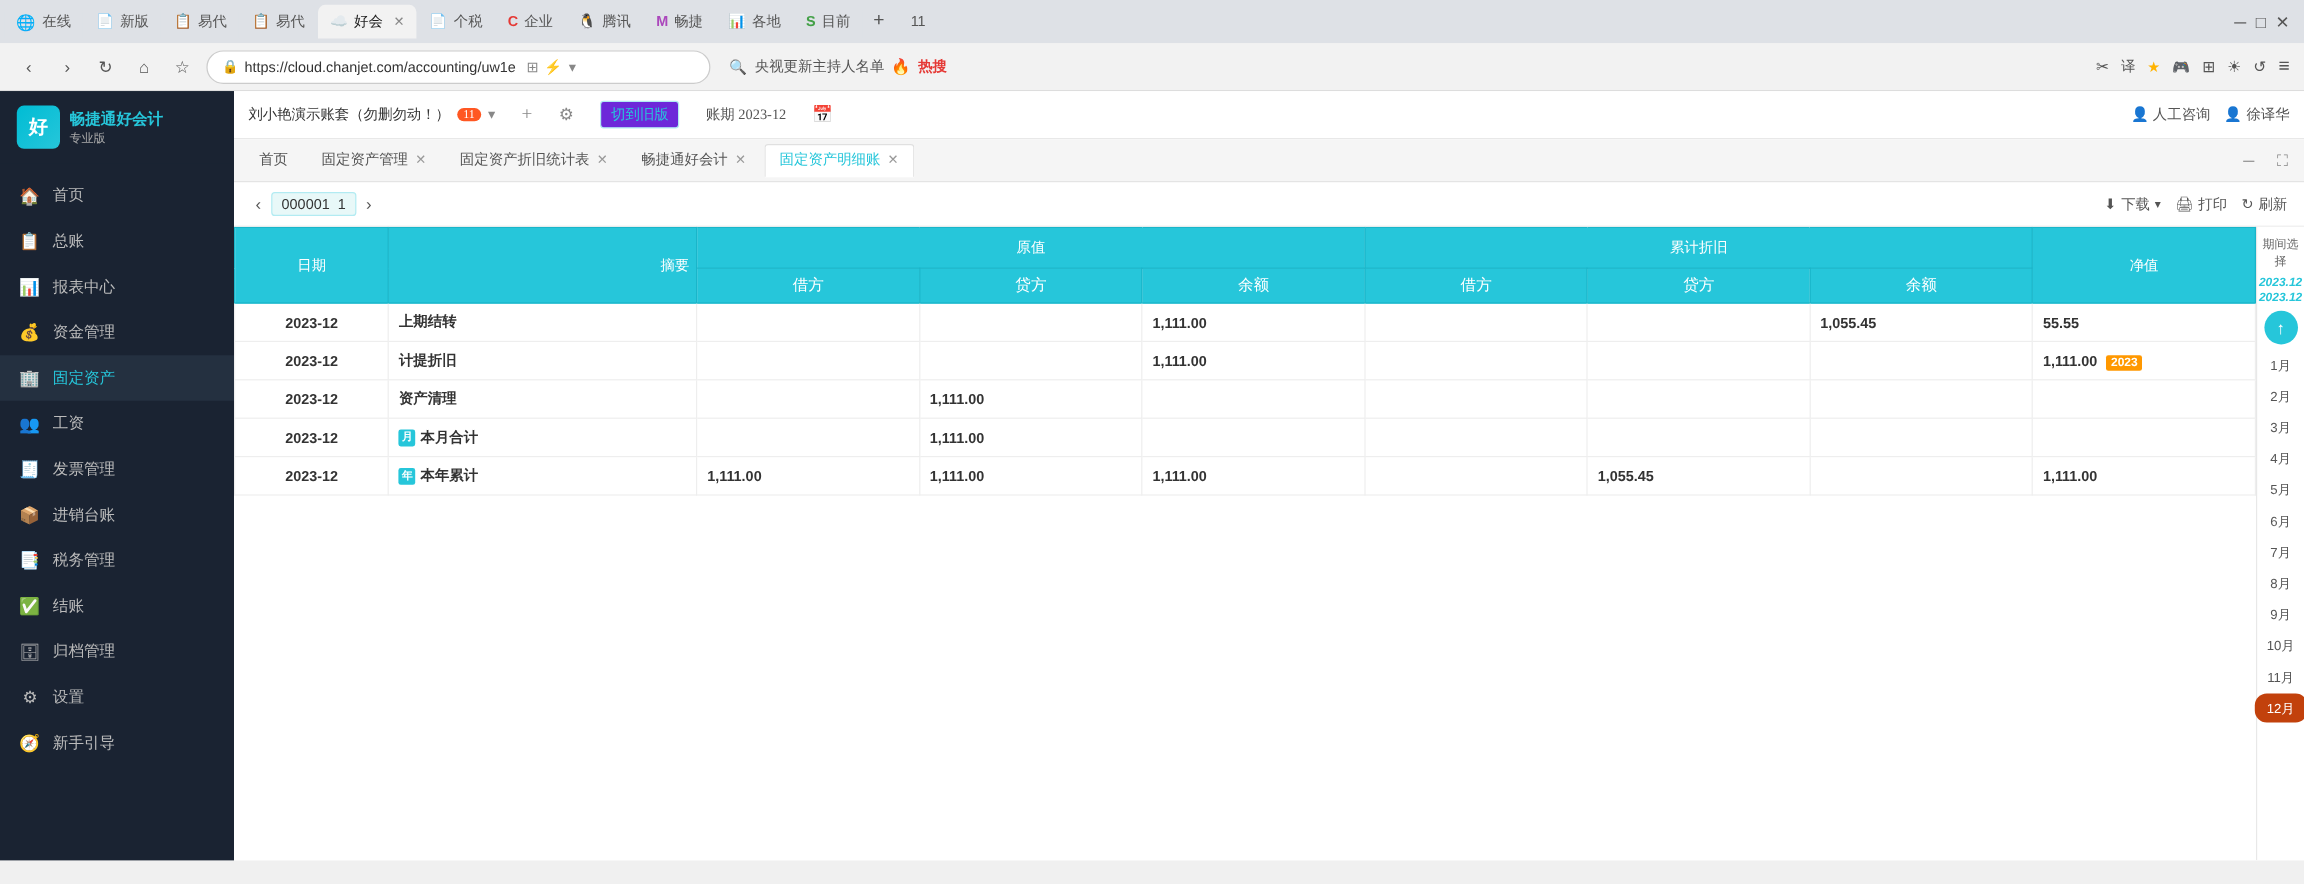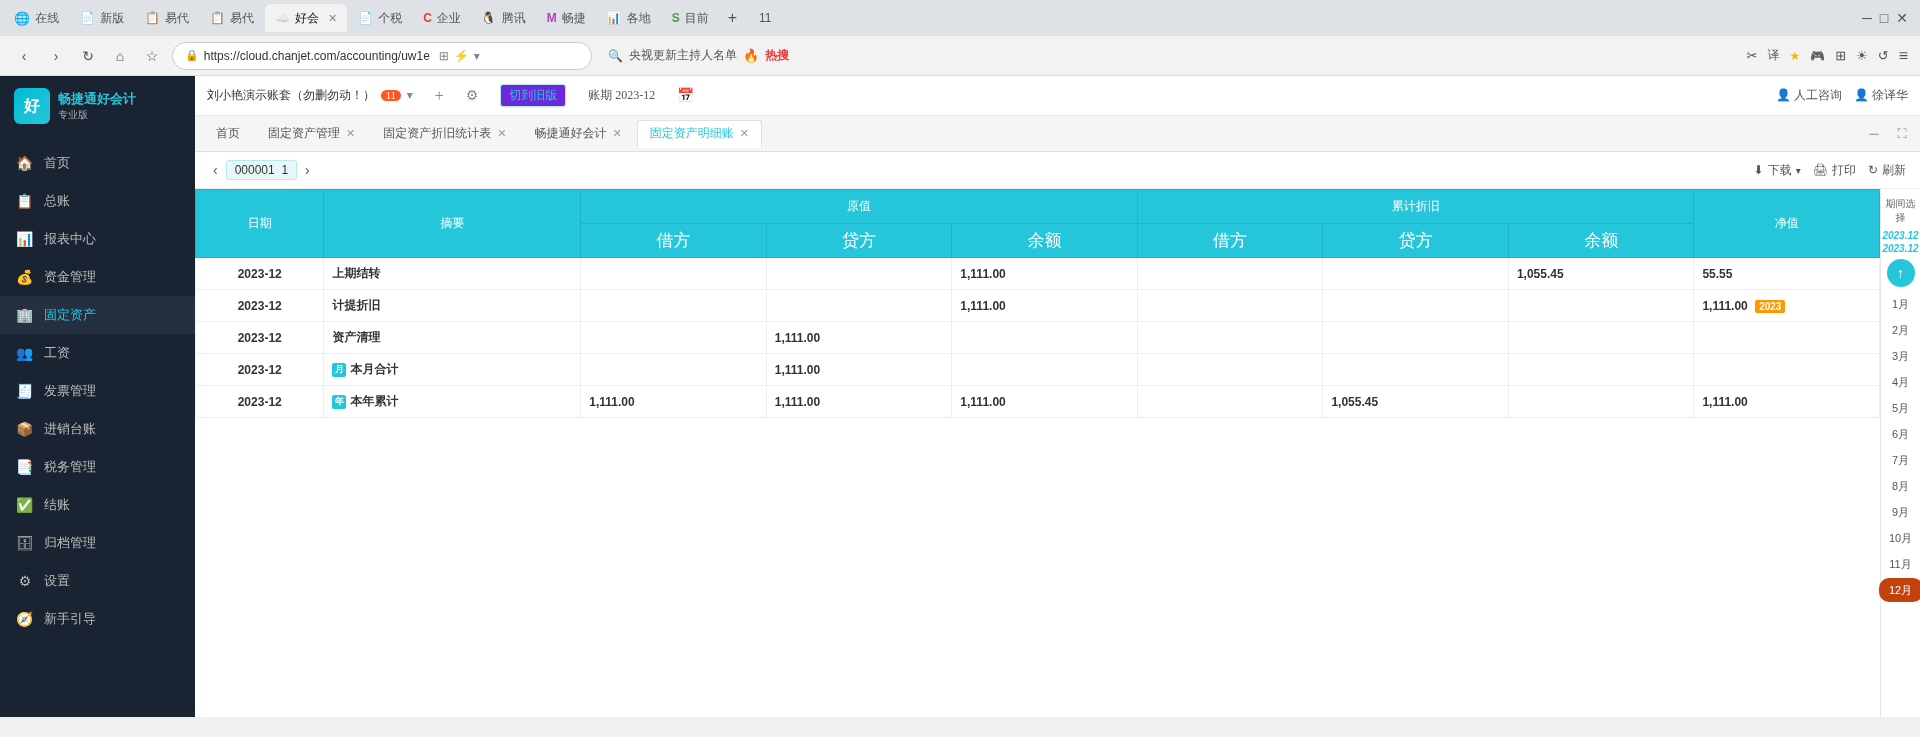--- a/index.html
+++ b/index.html
@@ -59,21 +59,21 @@
     .toolbar-right { margin-left: auto; display: flex; align-items: center; gap: 12px; }
     .toolbar-action { display: flex; align-items: center; gap: 4px; cursor: pointer; color: #555; font-size: 12px; }
 
     
     .main-with-panel { display: flex; flex: 1; overflow: hidden; }
     .table-container { flex: 1; overflow: auto; }
 
     
     table { width: 100%; border-collapse: collapse; font-size: 12px; }
     thead tr th { background: #26c6da; color: #fff; text-align: center; padding: 8px 6px; border: 1px solid #1ab5c9; font-weight: normal; }
-    thead tr.sub-header th { background: #26c6da; font-size: 17px; padding: 5px 6px; }
+    thead tr.sub-header th { background: #26c6da; font-size: 13px; padding: 5px 6px; }
     tbody tr { border-bottom: 1px solid #eab308; font-weight: bold; }
     tbody td { padding: 7px 8px; border: 1px solid #eee; color: #333; }
     td.text-right { }
     td.text-center { text-align: center; }
     .row-label { display: flex; align-items: center; gap: 4px; }
     .row-icon { width: 14px; height: 14px; background: #26c6da; color: white; font-size: 9px; display: inline-flex; align-items: center; justify-content: center; border-radius: 2px; }
 
     
     .right-panel { width: 40px; background: #fff; border-left: 1px solid #e8e8e8; display: flex; flex-direction: column; align-items: center; padding: 4px 0; }
     .panel-title { font-size: 10px; color: #666; writing-mode: horizontal-tb; padding: 4px 2px; text-align: center; }
@@ -322,21 +322,21 @@
           </div>
         </div>
       </div>
 
       <div class="main-with-panel">
         <div class="table-container">
           <table>
             <thead>
               <tr>
                 <th rowspan="2" style="width:90px;">日期</th>
-                <th rowspan="2" style="width:180px;">摘要</th>
+                <th rowspan="2" style="width:180px;text-align:right;">摘要</th>
                 <th colspan="3">原值</th>
                 <th colspan="3">累计折旧</th>
                 <th rowspan="2" style="width:130px;">净值</th>
               </tr>
               <tr class="sub-header">
                 <th style="width:130px;">借方</th>
                 <th style="width:130px;">贷方</th>
                 <th style="width:130px;">余额</th>
                 <th style="width:130px;">借方</th>
                 <th style="width:130px;">贷方</th>

